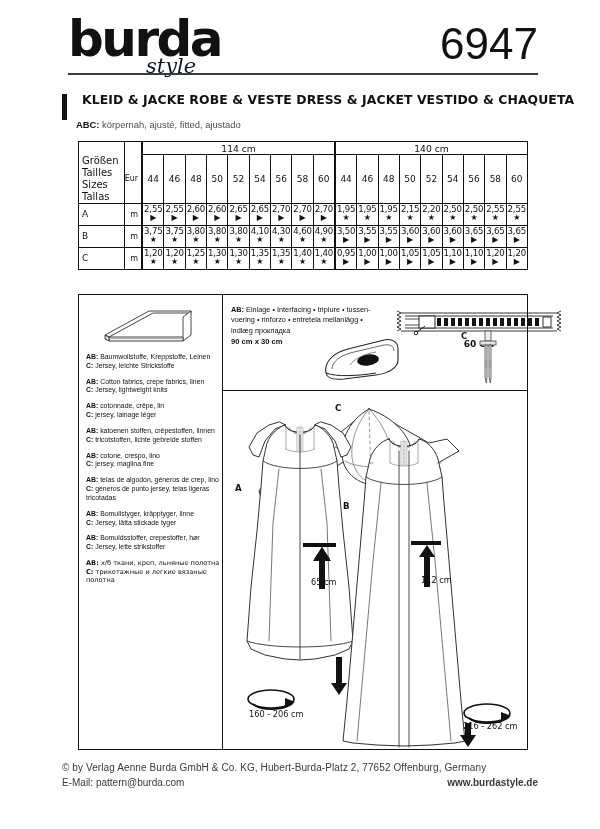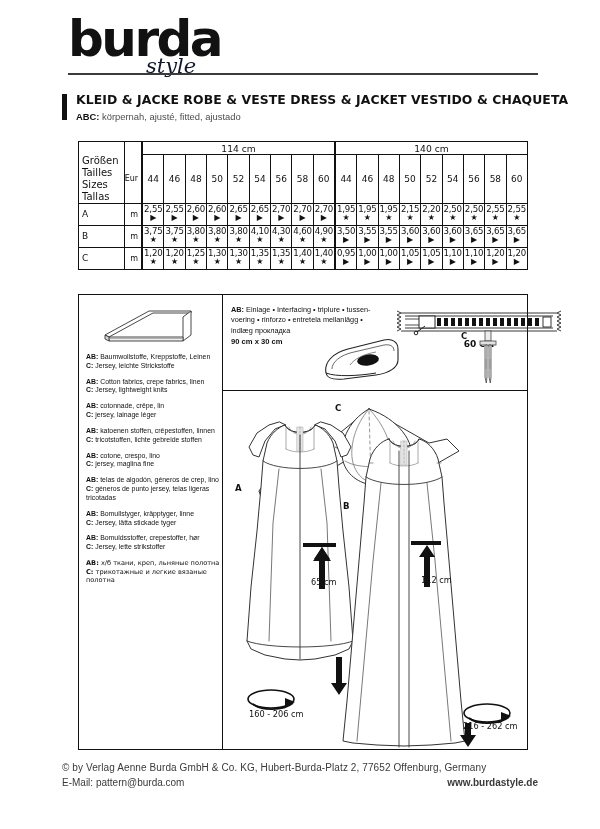--- a/index.html
+++ b/index.html
@@ -39,27 +39,27 @@
     font-weight:400; font-size:44px; letter-spacing:0px;
     color:#111; line-height:1;
   }
 
   
   .title-block { position:absolute; left:62px; top:92px; width:476px; }
   .title-bar {
     position:absolute; left:0; top:2px; width:5px; height:26px; background:#111;
   }
   .title-main {
-    margin-left:14px;
+    margin-left:20px;
     font-family:"DejaVu Sans", sans-serif;
     font-weight:700; font-size:12.4px; letter-spacing:0.1px;
     color:#111; white-space:nowrap;
   }
   .title-sub {
-    margin-left:14px; margin-top:4px;
+    margin-left:14px; margin-top:12px;
     font-size:9.4px; color:#4d4d4d; white-space:nowrap;
   }
   .title-sub b { color:#111; font-weight:700; }
 
   
   .table-wrap { position:absolute; left:78px; top:141px; width:450px; }
   table.sizes {
     border-collapse:collapse; width:450px;
     font-family:"DejaVu Sans", sans-serif;
     font-size:8px; color:#111;
@@ -168,20 +168,21 @@
 <body>
 
 <div class="page">
 
   <div class="header">
     <div class="logo-wrap">
       <div class="logo-burda">burda</div>
       <div class="logo-style">style</div>
     </div>
     <div class="logo-rule"></div>
+    <div class="pattern-number">6947</div>
   </div>
 
   <div class="title-block">
     <div class="title-bar"></div>
     <div class="title-main">KLEID &amp; JACKE  ROBE &amp; VESTE  DRESS &amp; JACKET  VESTIDO &amp; CHAQUETA</div>
     <div class="title-sub"><b>ABC:</b><span> körpernah, ajusté, fitted, ajustado</span></div>
   </div>
 
   <div class="table-wrap">
     <table class="sizes">

